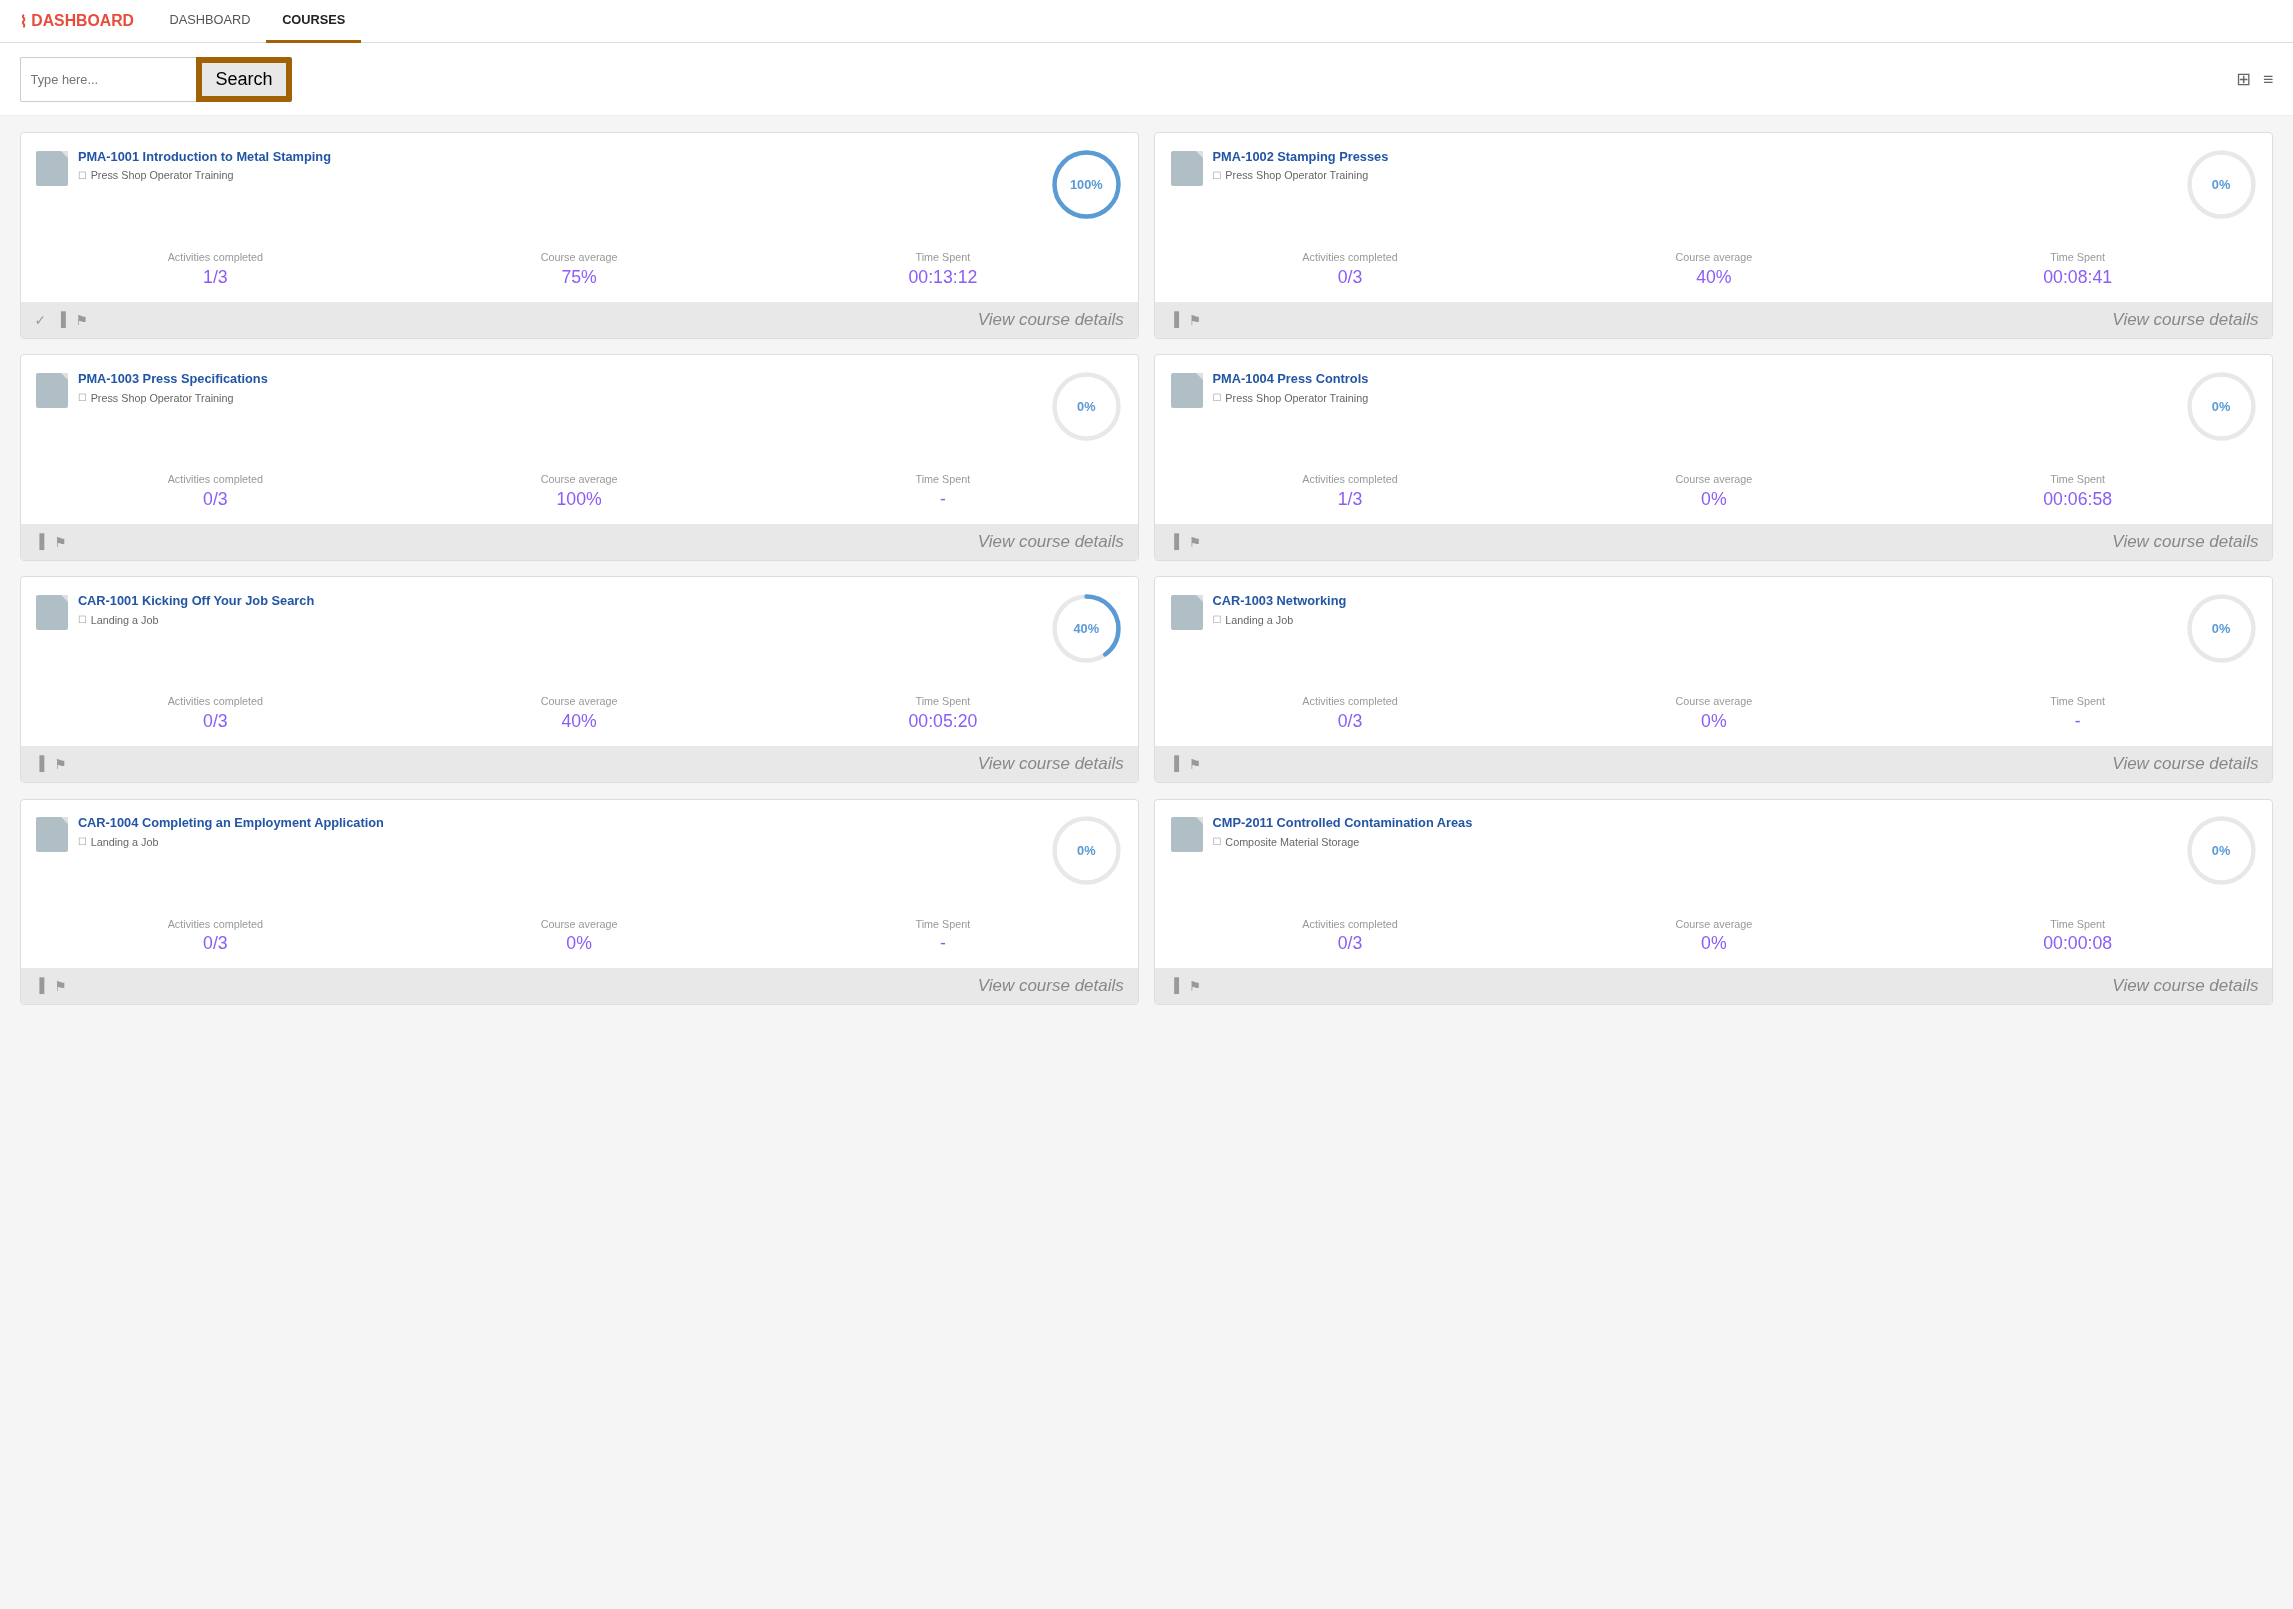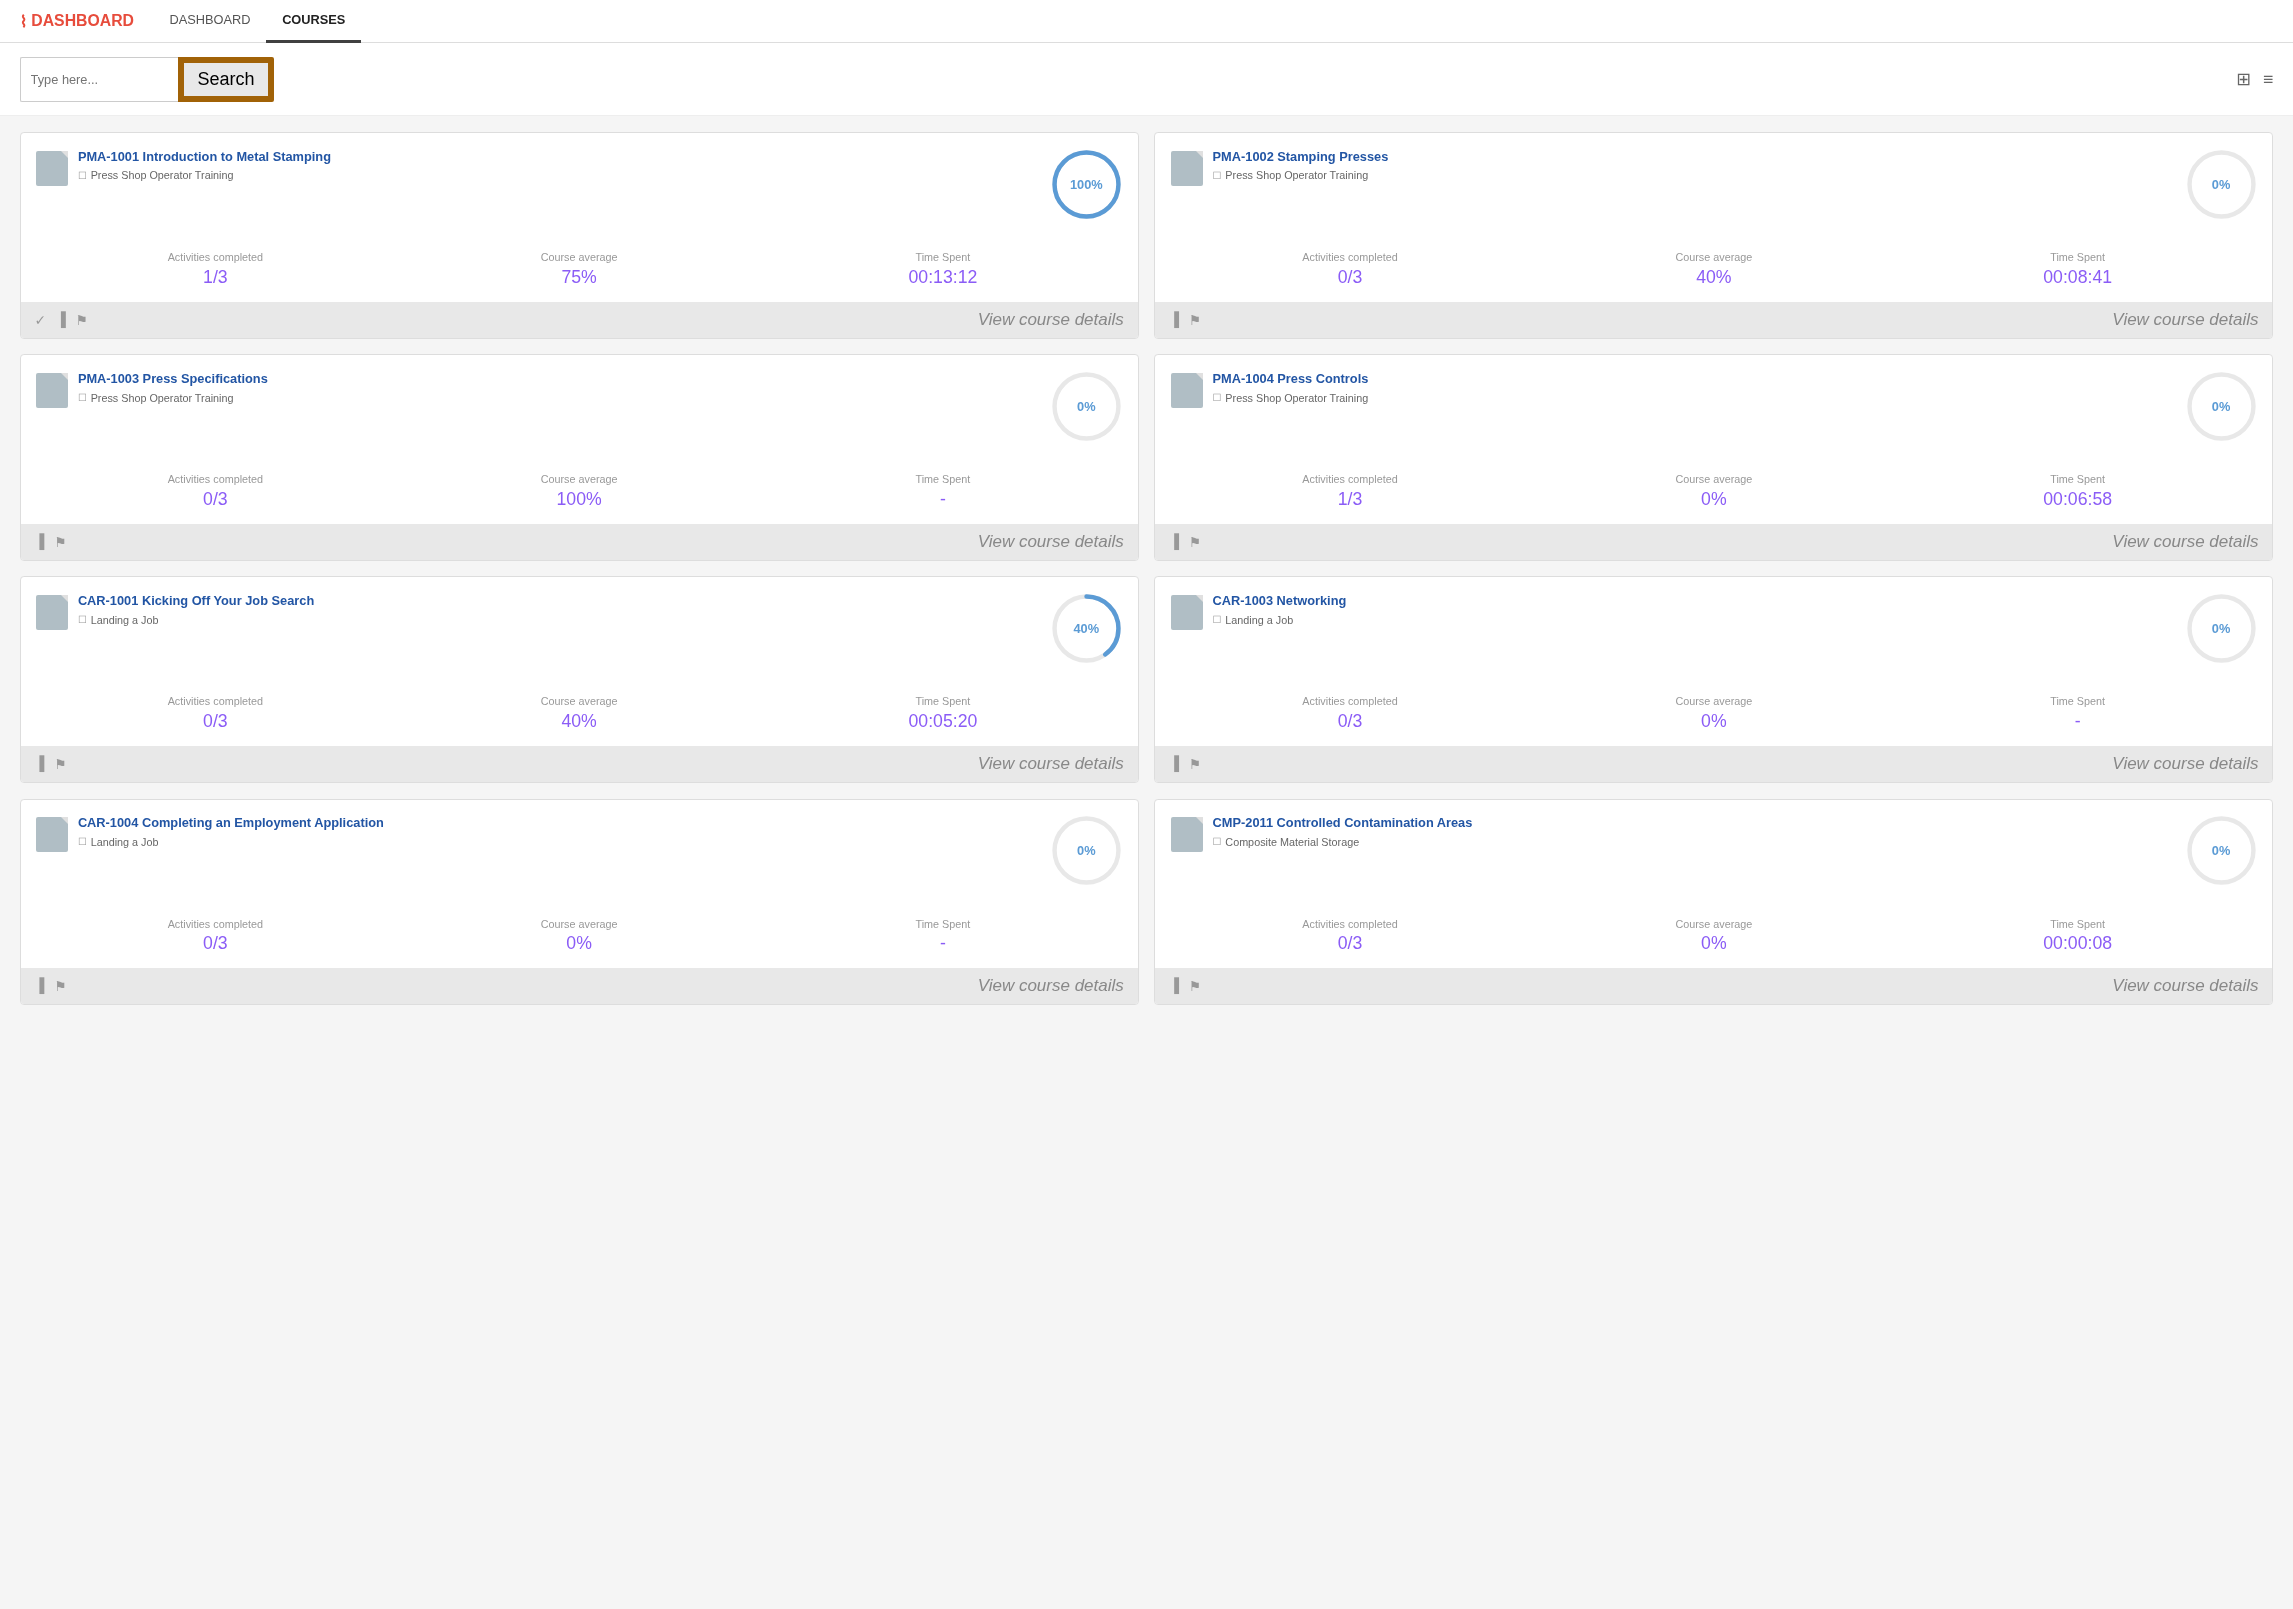--- a/index.html
+++ b/index.html
@@ -30,41 +30,41 @@
       height: 43px;
       display: flex;
       align-items: center;
       font-size: 12.8px;
       color: #555;
       cursor: pointer;
       border-bottom: 3px solid transparent;
       text-decoration: none;
     }
     .nav-link.active {
-      border-bottom: 3px solid #404040;
+      border-bottom: 3px solid #a16207;
       color: #222;
       font-weight: bold;
     }
 
     
     .toolbar {
       background: #fff;
       padding: 13.8px 19.7px;
       display: flex;
       align-items: center;
       justify-content: space-between;
       border-bottom: 1px solid #eee;
     }
     .search-area { display: flex; gap: 0; }
     .search-input {
       border: 1px solid #ccc;
       border-right: none;
       padding: 5.9px 9.9px;
       font-size: 12.8px;
-      width: 158px;
+      width: 176px;
       outline: none;
       border-radius: 2px 0 0 2px;
     }
     .search-btn {
       background: #e8e8e8;
       border: 6px solid #a16207;
       padding: 5.9px 13.8px;
       font-size: 18px;
       cursor: pointer;
       border-radius: 0 2px 2px 0;

